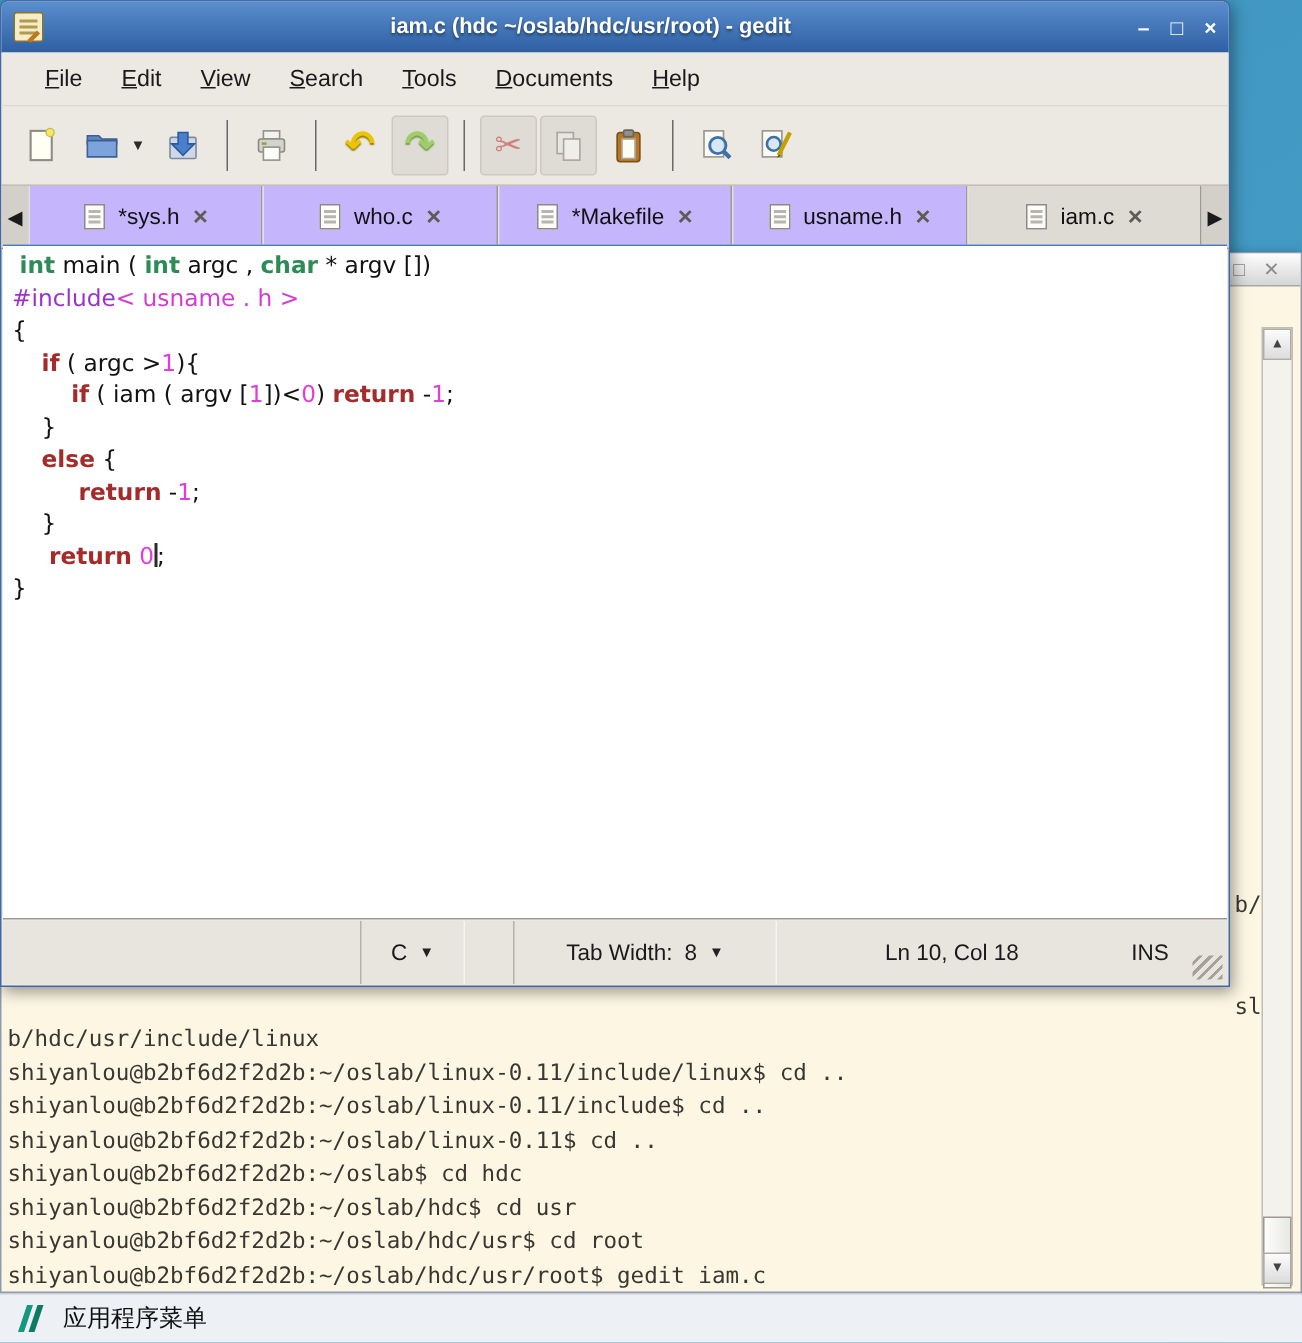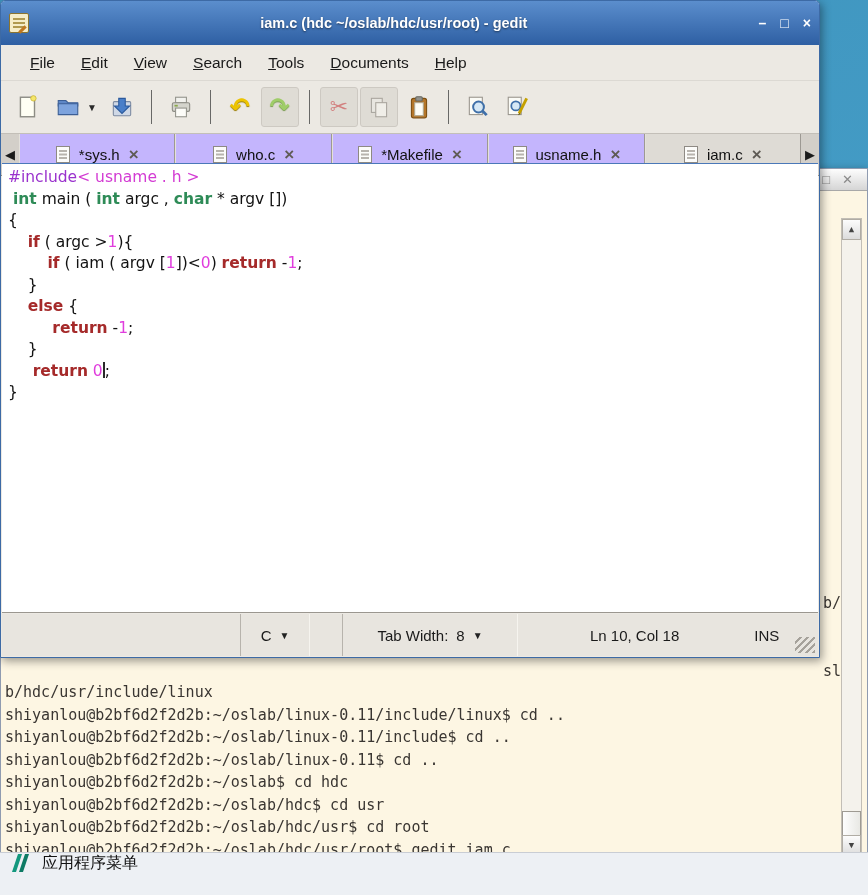--- a/index.html
+++ b/index.html
@@ -26,21 +26,21 @@
   .sb-btn { position:absolute; left:0; width:19px; height:21px; background:linear-gradient(#fcfcfc,#dcdcdc);
             border:1px solid #b0aca4; font-size:9px; color:#444; text-align:center; line-height:19px; }
   .sb-up { top:0; }
   .sb-down { bottom:0; }
   .sb-thumb { position:absolute; left:0; width:19px; top:592px; height:48px;
               background:linear-gradient(90deg,#fdfdfd,#e8e8e4); border:1px solid #9e9a92; }
 
   
   .gedit { position:absolute; left:0; top:0; width:820px; height:658px; background:#ece9e3;
            border:1px solid #3d6aa5; border-radius:5px 5px 0 0; box-shadow:2px 3px 10px rgba(0,0,0,.4); }
-  .titlebar { height:44px; background:linear-gradient(#5488ca,#336,#2c5c9e);
+  .titlebar { height:34px; background:linear-gradient(#5488ca,#336,#2c5c9e);
               background:linear-gradient(#5b8ecd,#2e5fa3); border-radius:4px 4px 0 0;
               display:flex; align-items:center; padding:0 8px; }
   .app-icon { width:20px; height:20px; background:#f5edc8; border:1px solid #8a7430; border-radius:2px;
               position:relative; flex:0 0 auto; }
   .app-icon:before { content:""; position:absolute; left:3px; top:4px; width:12px; height:2px;
                      background:#b09a50; box-shadow:0 4px 0 #b09a50, 0 8px 0 #b09a50; }
   .app-icon:after { content:""; position:absolute; right:1px; bottom:1px; width:9px; height:3px;
                     background:#c07820; transform:rotate(-45deg); }
   .title-text { flex:1; text-align:center; color:#fff; font-weight:bold; font-size:14.5px;
                 text-shadow:0 1px 2px rgba(0,0,0,.5); }
@@ -94,22 +94,22 @@
             border-left:1px solid #b7b3ac; border-right:1px solid #f6f4ef; padding:0 16px; gap:8px; }
   .sb-lang { margin-left:238px; min-width:70px; }
   .sb-tabw { min-width:176px;margin-left:32px; }
   .sb-pos { margin-left:72px; }
   .sb-ins { margin-left:75px; }
   .sb-arrow { font-size:10px; color:#222; }
   .grip { position:absolute; right:3px; bottom:3px; width:20px; height:16px;
           background:repeating-linear-gradient(135deg, transparent 0 3px, #a6a29b 3px 5px); }
 
   
-  .taskbar { position:absolute; left:0; bottom:0; width:868px; height:43px; background:#edf0f4;
-             border-top:1px solid #c9cdd4; display:flex; align-items:flex-start; padding-left:10px;
+  .taskbar { position:absolute; left:0; bottom:0; width:868px; height:33px; background:#edf0f4;
+             border-top:1px solid #c9cdd4; display:flex; align-items:center; padding-left:10px;
              gap:10px; z-index:50; }
   .taskbar-label { font-size:16px; color:#111; }
 
   .icon-svg { display:block; }
 </style>
 </head>
 <body>
 
 <div class="desktop"></div>
 
@@ -248,22 +248,22 @@
       </div>
       <div class="tab active">
         <span class="doc-icon"></span>
         <span>iam.c</span>
         <span class="tab-close">×</span>
       </div>
       <div class="tab-scroll">▶</div>
     </div>
 
   <div class="editor" id="editor">
+      <div class="code-line"><span class="tok-pl"> </span><span class="tok-ty">int</span><span class="tok-pl"> main ( </span><span class="tok-ty">int</span><span class="tok-pl"> argc , </span><span class="tok-ty">char</span><span class="tok-pl"> * argv [])</span></div>
       <div class="code-line"><span class="tok-pp">#include</span><span class="tok-inc">&lt; usname . h &gt;</span></div>
-      <div class="code-line"><span class="tok-pl"> </span><span class="tok-ty">int</span><span class="tok-pl"> main ( </span><span class="tok-ty">int</span><span class="tok-pl"> argc , </span><span class="tok-ty">char</span><span class="tok-pl"> * argv [])</span></div>
       <div class="code-line"><span class="tok-pl">{</span></div>
       <div class="code-line"><span class="tok-pl">    </span><span class="tok-kw">if</span><span class="tok-pl"> ( argc &gt;</span><span class="tok-num">1</span><span class="tok-pl">){</span></div>
       <div class="code-line"><span class="tok-pl">        </span><span class="tok-kw">if</span><span class="tok-pl"> ( iam ( argv [</span><span class="tok-num">1</span><span class="tok-pl">])&lt;</span><span class="tok-num">0</span><span class="tok-pl">) </span><span class="tok-kw">return</span><span class="tok-pl"> -</span><span class="tok-num">1</span><span class="tok-pl">;</span></div>
       <div class="code-line"><span class="tok-pl">    }</span></div>
       <div class="code-line"><span class="tok-pl">    </span><span class="tok-kw">else</span><span class="tok-pl"> {</span></div>
       <div class="code-line"><span class="tok-pl">         </span><span class="tok-kw">return</span><span class="tok-pl"> -</span><span class="tok-num">1</span><span class="tok-pl">;</span></div>
       <div class="code-line"><span class="tok-pl">    }</span></div>
       <div class="code-line"><span class="tok-pl">     </span><span class="tok-kw">return</span><span class="tok-pl"> </span><span class="tok-num">0</span><span class="tok-caret"></span><span class="tok-pl">;</span></div>
       <div class="code-line"><span class="tok-pl">}</span></div>
     </div>

